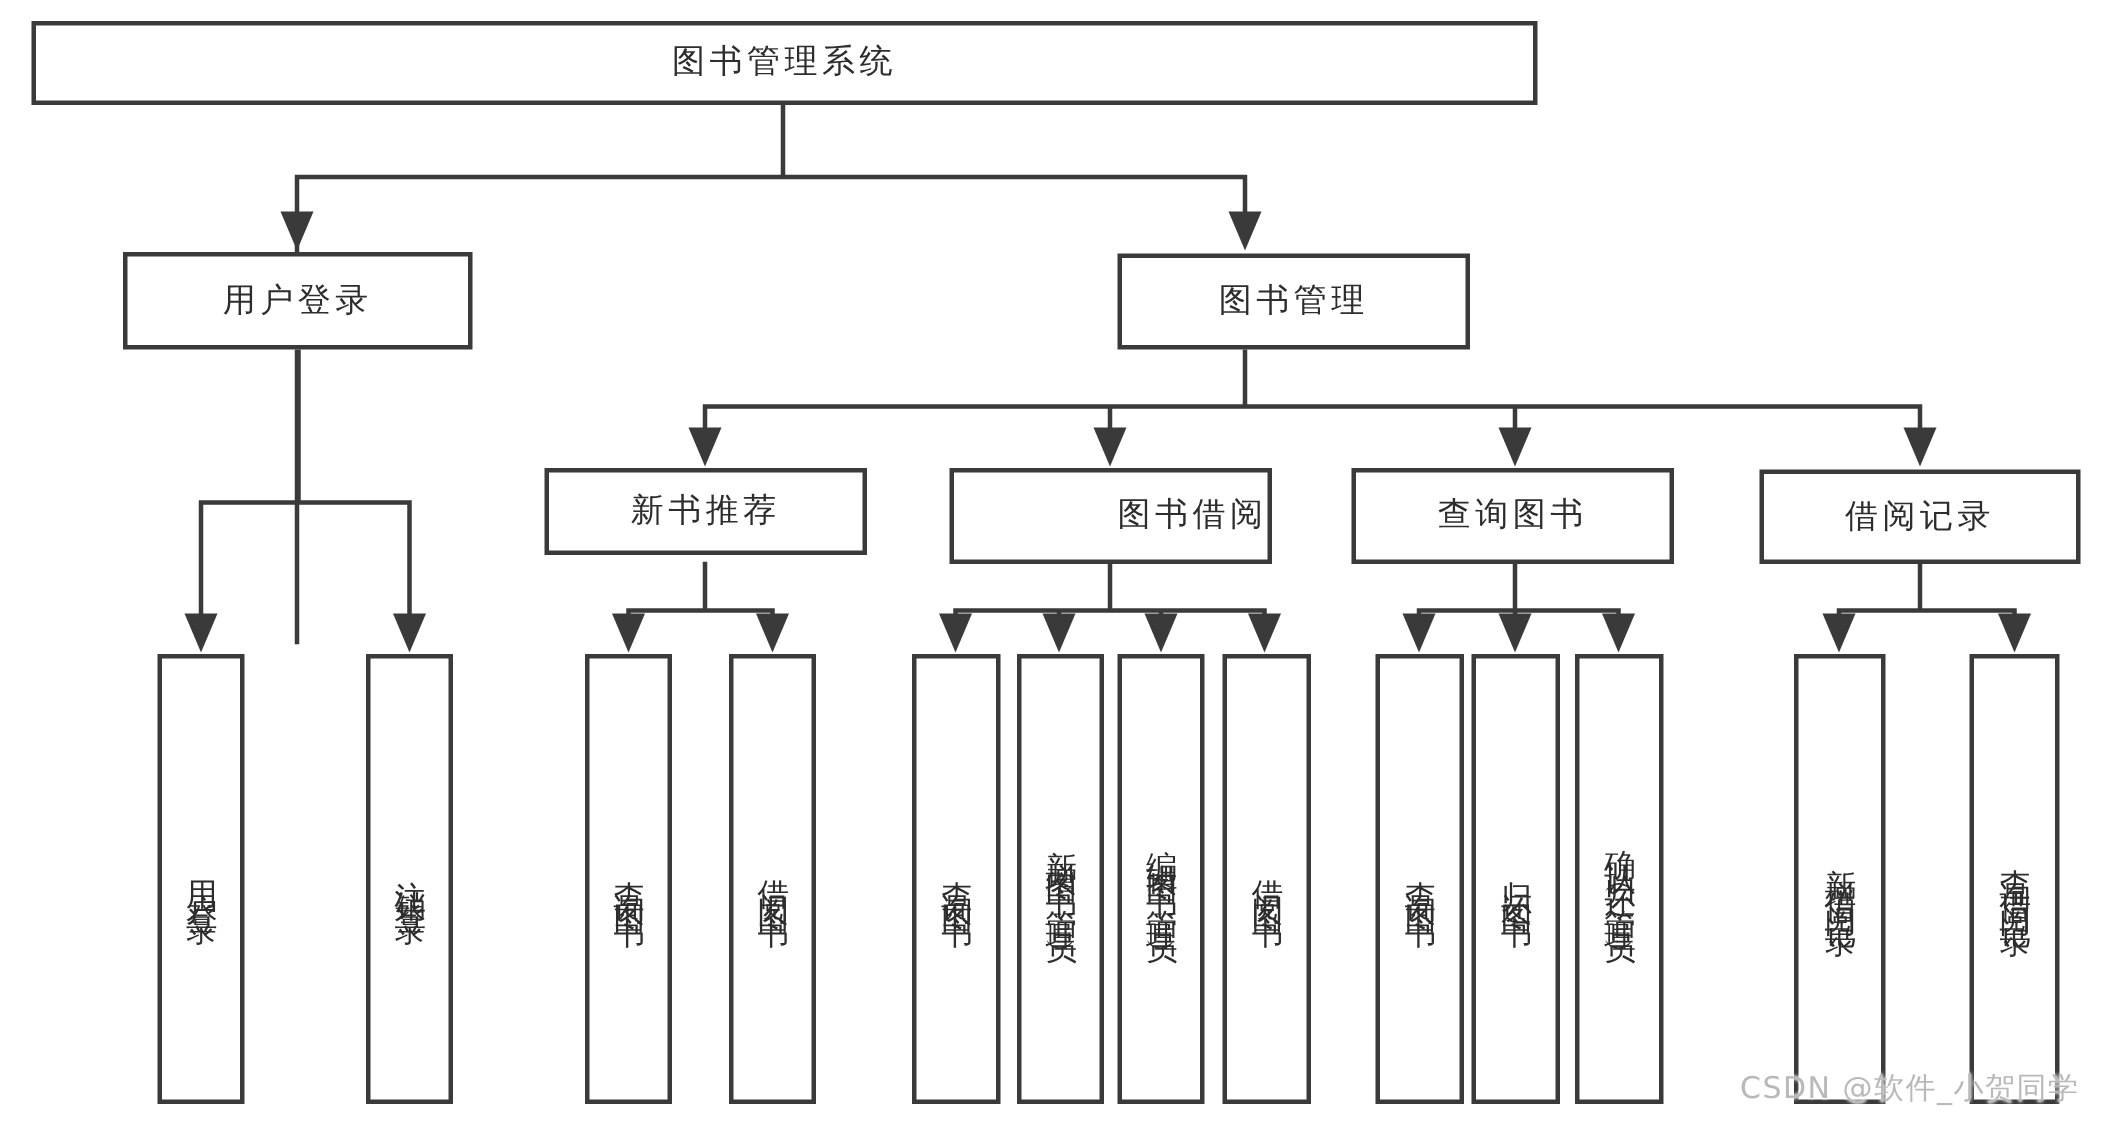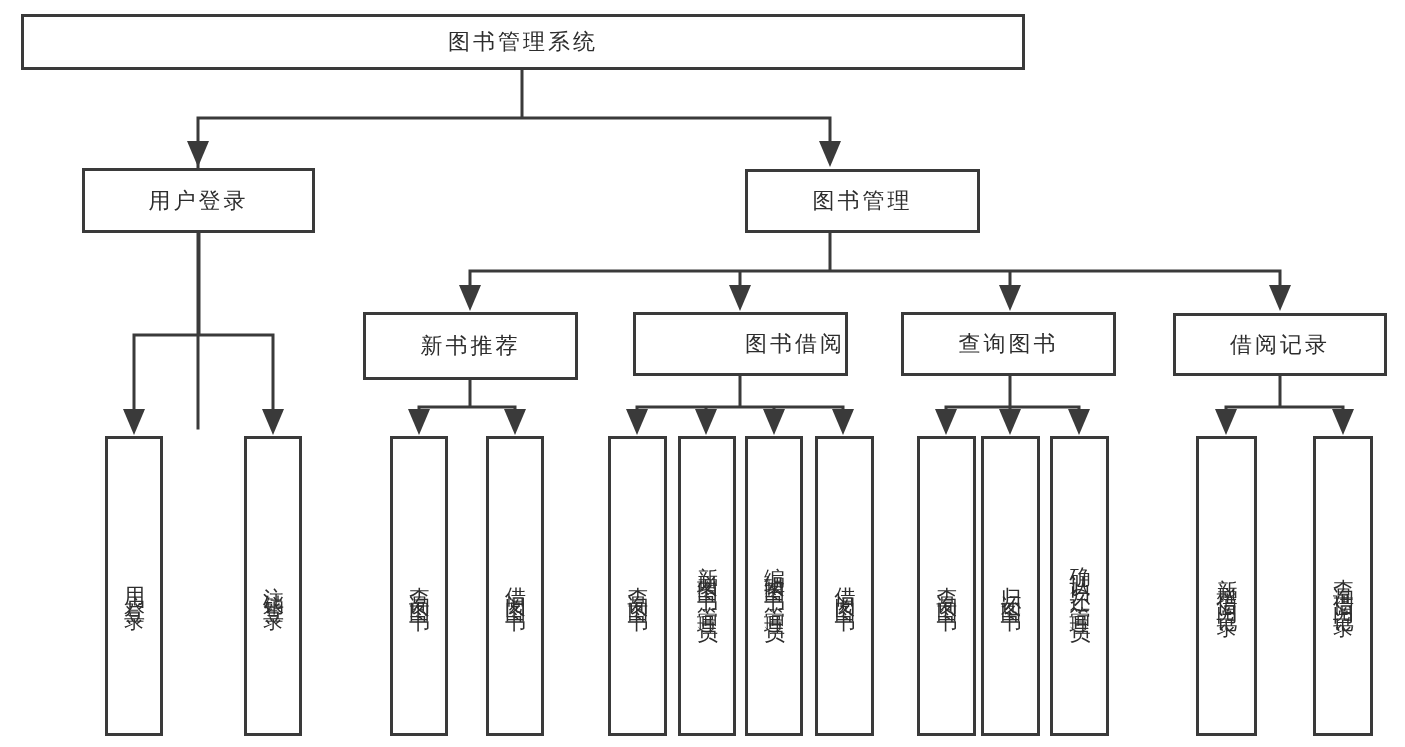--- a/index.html
+++ b/index.html
@@ -108,21 +108,21 @@
     <span class="hlabel">图书管理系统</span>
   </div>
 
   <div class="node" style="left:82px; top:168px; width:233px; height:65px;">
     <span class="hlabel">用户登录</span>
   </div>
   <div class="node" style="left:712px; top:169px; width:235px; height:64px;margin-left:33px;">
     <span class="hlabel">图书管理</span>
   </div>
 
-  <div class="node" style="left:363px; top:312px; width:215px; height:68px;">
+  <div class="node" style="left:363px; top:312px; width:215px; height:58px;">
     <span class="hlabel">新书推荐</span>
   </div>
   <div class="node" style="left:633px; top:312px; width:215px; height:64px;justify-content:flex-end;">
     <span class="hlabel">图书借阅</span>
   </div>
   <div class="node" style="left:901px; top:312px; width:215px; height:64px;">
     <span class="hlabel">查询图书</span>
   </div>
   <div class="node" style="left:1173px; top:313px; width:214px; height:63px;">
     <span class="hlabel">借阅记录</span>
@@ -165,14 +165,15 @@
     <span class="vlabel">确认归还（管理员）</span>
   </div>
 
   <div class="node" style="left:1196px; top:436px; width:61px; height:300px;">
     <span class="vlabel">新增借阅记录</span>
   </div>
   <div class="node" style="left:1313px; top:436px; width:60px; height:300px;">
     <span class="vlabel">查询借阅记录</span>
   </div>
 
+  <div class="watermark">CSDN @软件_小贺同学</div>
 
 </div>
 
 </body></html>

